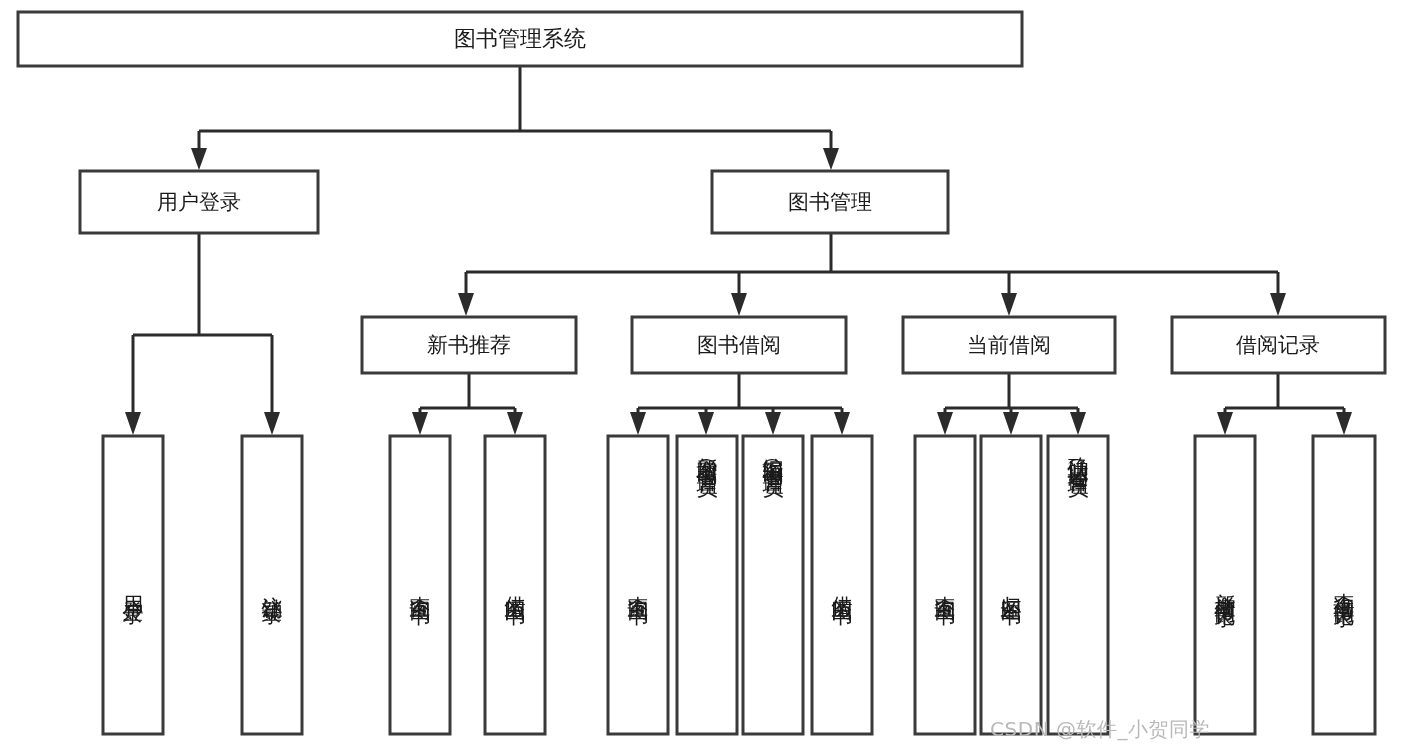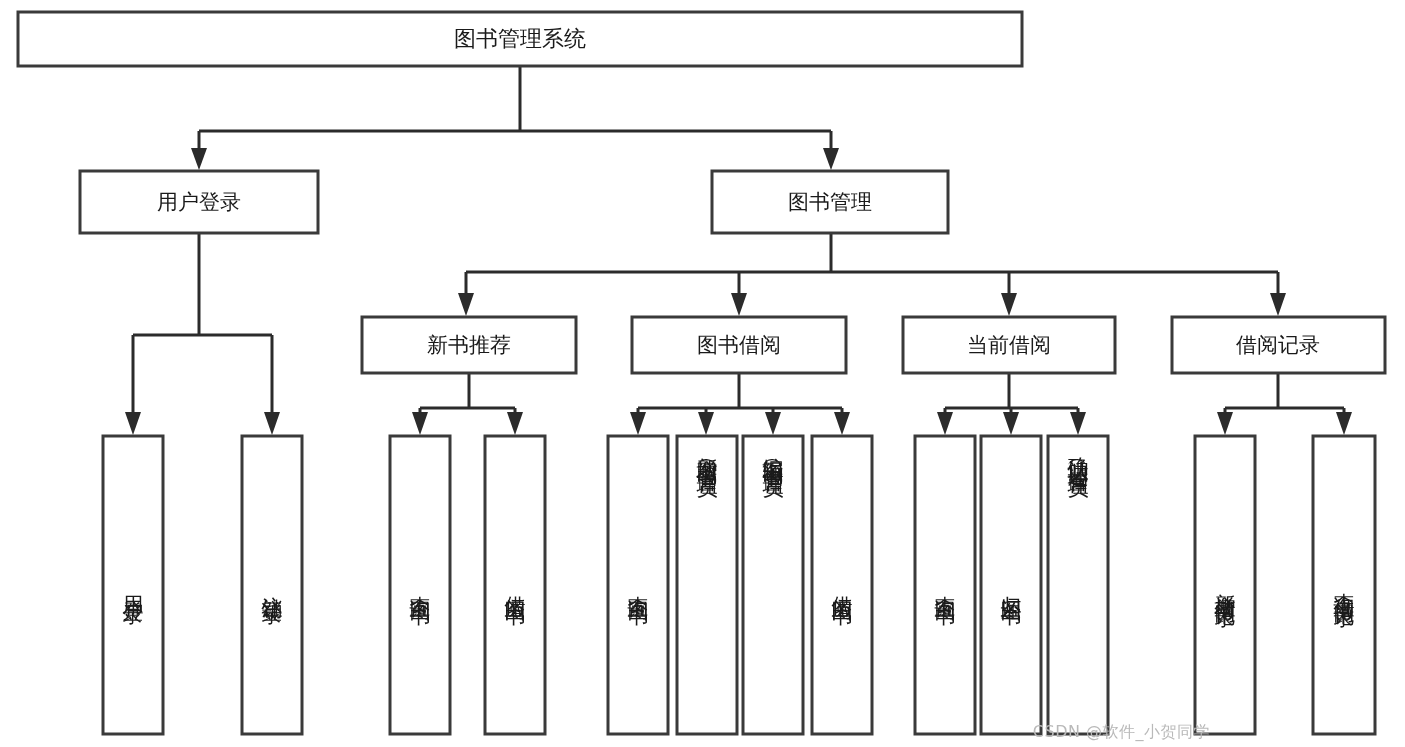--- a/index.html
+++ b/index.html
@@ -70,21 +70,21 @@
     line-height: 1.05;
     letter-spacing: 3px;
     color: #1a1a1a;
     white-space: nowrap;
   }
   .watermark {
     position: absolute;
     right: 8px;
     bottom: 4px;
     font-family: "DejaVu Sans", "Liberation Sans", sans-serif;
-    font-size: 16px;
+    font-size: 20px;
     color: #b9b9b9;
     letter-spacing: 0.5px;
     white-space: nowrap;
   }
 </style>
 </head>
 <body>
 
 <div id="diagram-root">
   <svg class="chart-surface" viewBox="0 0 1405 747" xmlns="http://www.w3.org/2000/svg">

